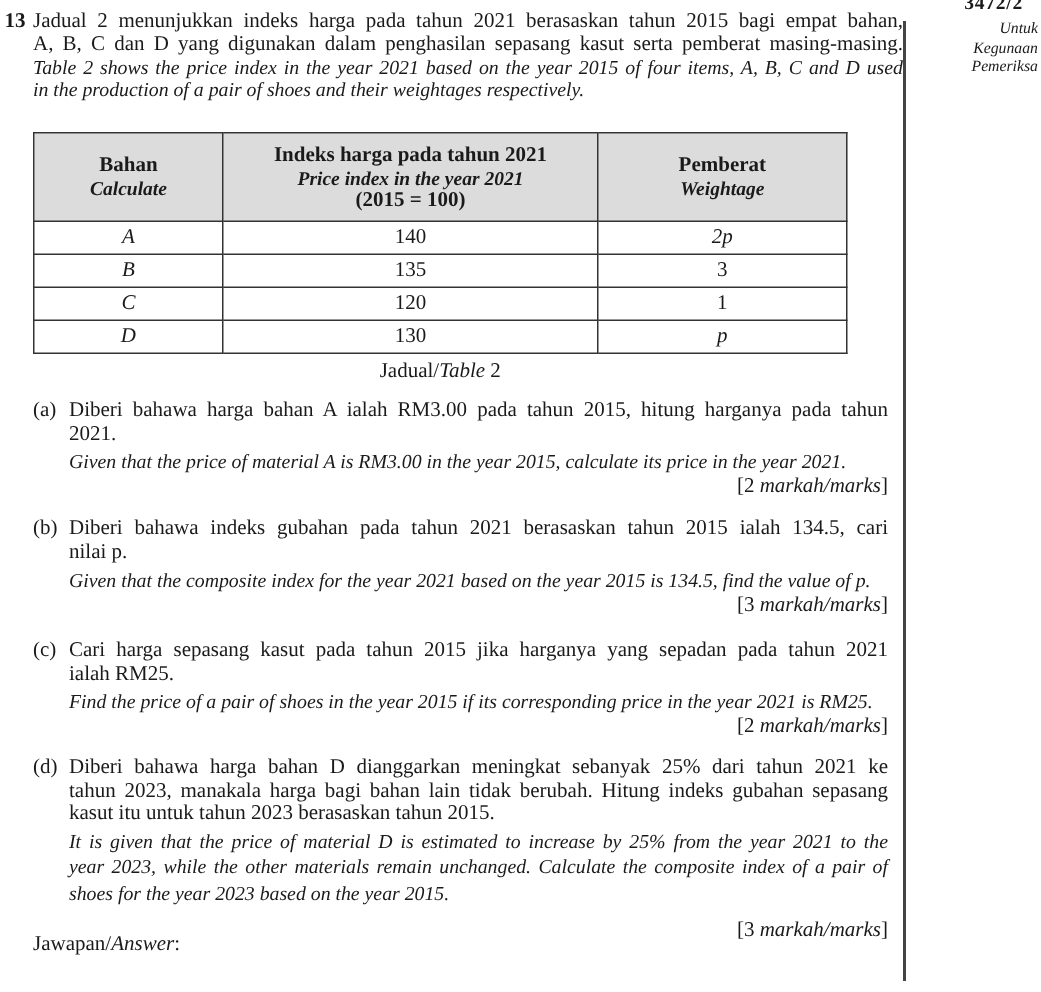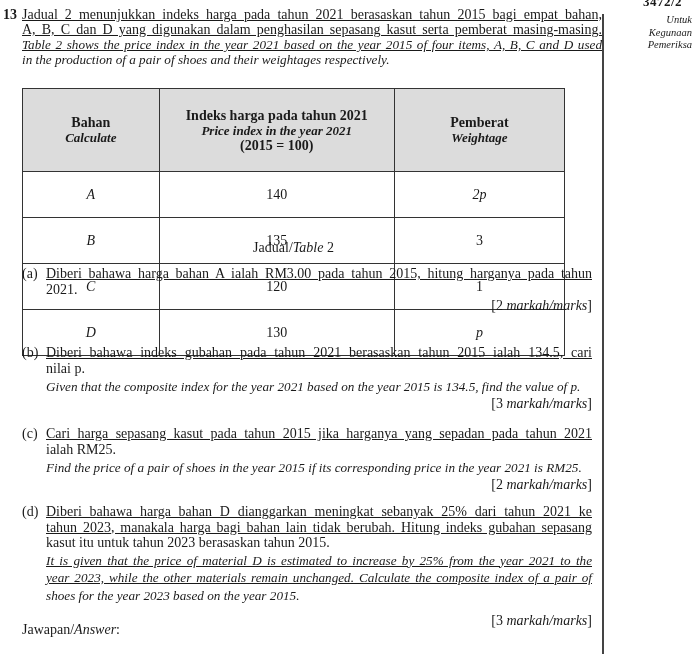--- a/index.html
+++ b/index.html
@@ -46,21 +46,21 @@
     table.idx {
       position: absolute;
       left: 22px; top: 88px;
       width: 543px;
       border-collapse: collapse;
       font-size: 14px;
     }
     table.idx th, table.idx td {
       border: 1.2px solid #333;
       text-align: center;
-      padding: 12px;
+      padding: 0;
     }
     table.idx th {
       background: #dcdcdc;
       font-weight: bold;
       height: 58px;
       line-height: 15px;
       vertical-align: middle;
     }
     table.idx th .en { font-style: italic; font-size: 13px; }
     table.idx td { height: 21px; font-size: 14px; }
@@ -92,21 +92,21 @@
     .marks {
       display: block; text-align: right;
       font-size: 14px; margin-top: 1px;
     }
     .marks .en2 { font-style: italic; }
     .answer {
       left: 22px; top: 622px;
       font-size: 14px;
     }
     .answer .en { font-style: italic; }
-    .just { text-align: justify; text-align-last: justify; display: block; text-decoration: underline; }
+    .just { text-align: justify; text-align-last: justify; display: block; }
   </style>
 </head>
 <body>
 
 <div class="abs page-code">3472/2</div>
 <div class="abs margin-line"></div>
 <div class="abs examiner">
   <div>Untuk</div>
   <div>Kegunaan</div>
   <div>Pemeriksa</div>
@@ -164,20 +164,21 @@
 
 <div class="abs caption">
   <span>Jadual/</span><span class="en">Table</span><span> 2</span>
 </div>
 
 <div class="abs part" style="top:266px;">
   <span class="lbl">(a)</span>
   <div class="body">
     <span class="ms just">Diberi bahawa harga bahan A ialah RM3.00 pada tahun 2015, hitung harganya pada tahun</span>
     <span class="ms">2021.</span>
+    <span class="en">Given that the price of material A is RM3.00 in the year 2015, calculate its price in the year 2021.</span>
     <span class="marks"><span>[2 </span><span class="en2">markah/marks</span><span>]</span></span>
   </div>
 </div>
 
 <div class="abs part" style="top:345px;">
   <span class="lbl">(b)</span>
   <div class="body">
     <span class="ms just">Diberi bahawa indeks gubahan pada tahun 2021 berasaskan tahun 2015 ialah 134.5, cari</span>
     <span class="ms">nilai p.</span>
     <span class="en">Given that the composite index for the year 2021 based on the year 2015 is 134.5, find the value of p.</span>

